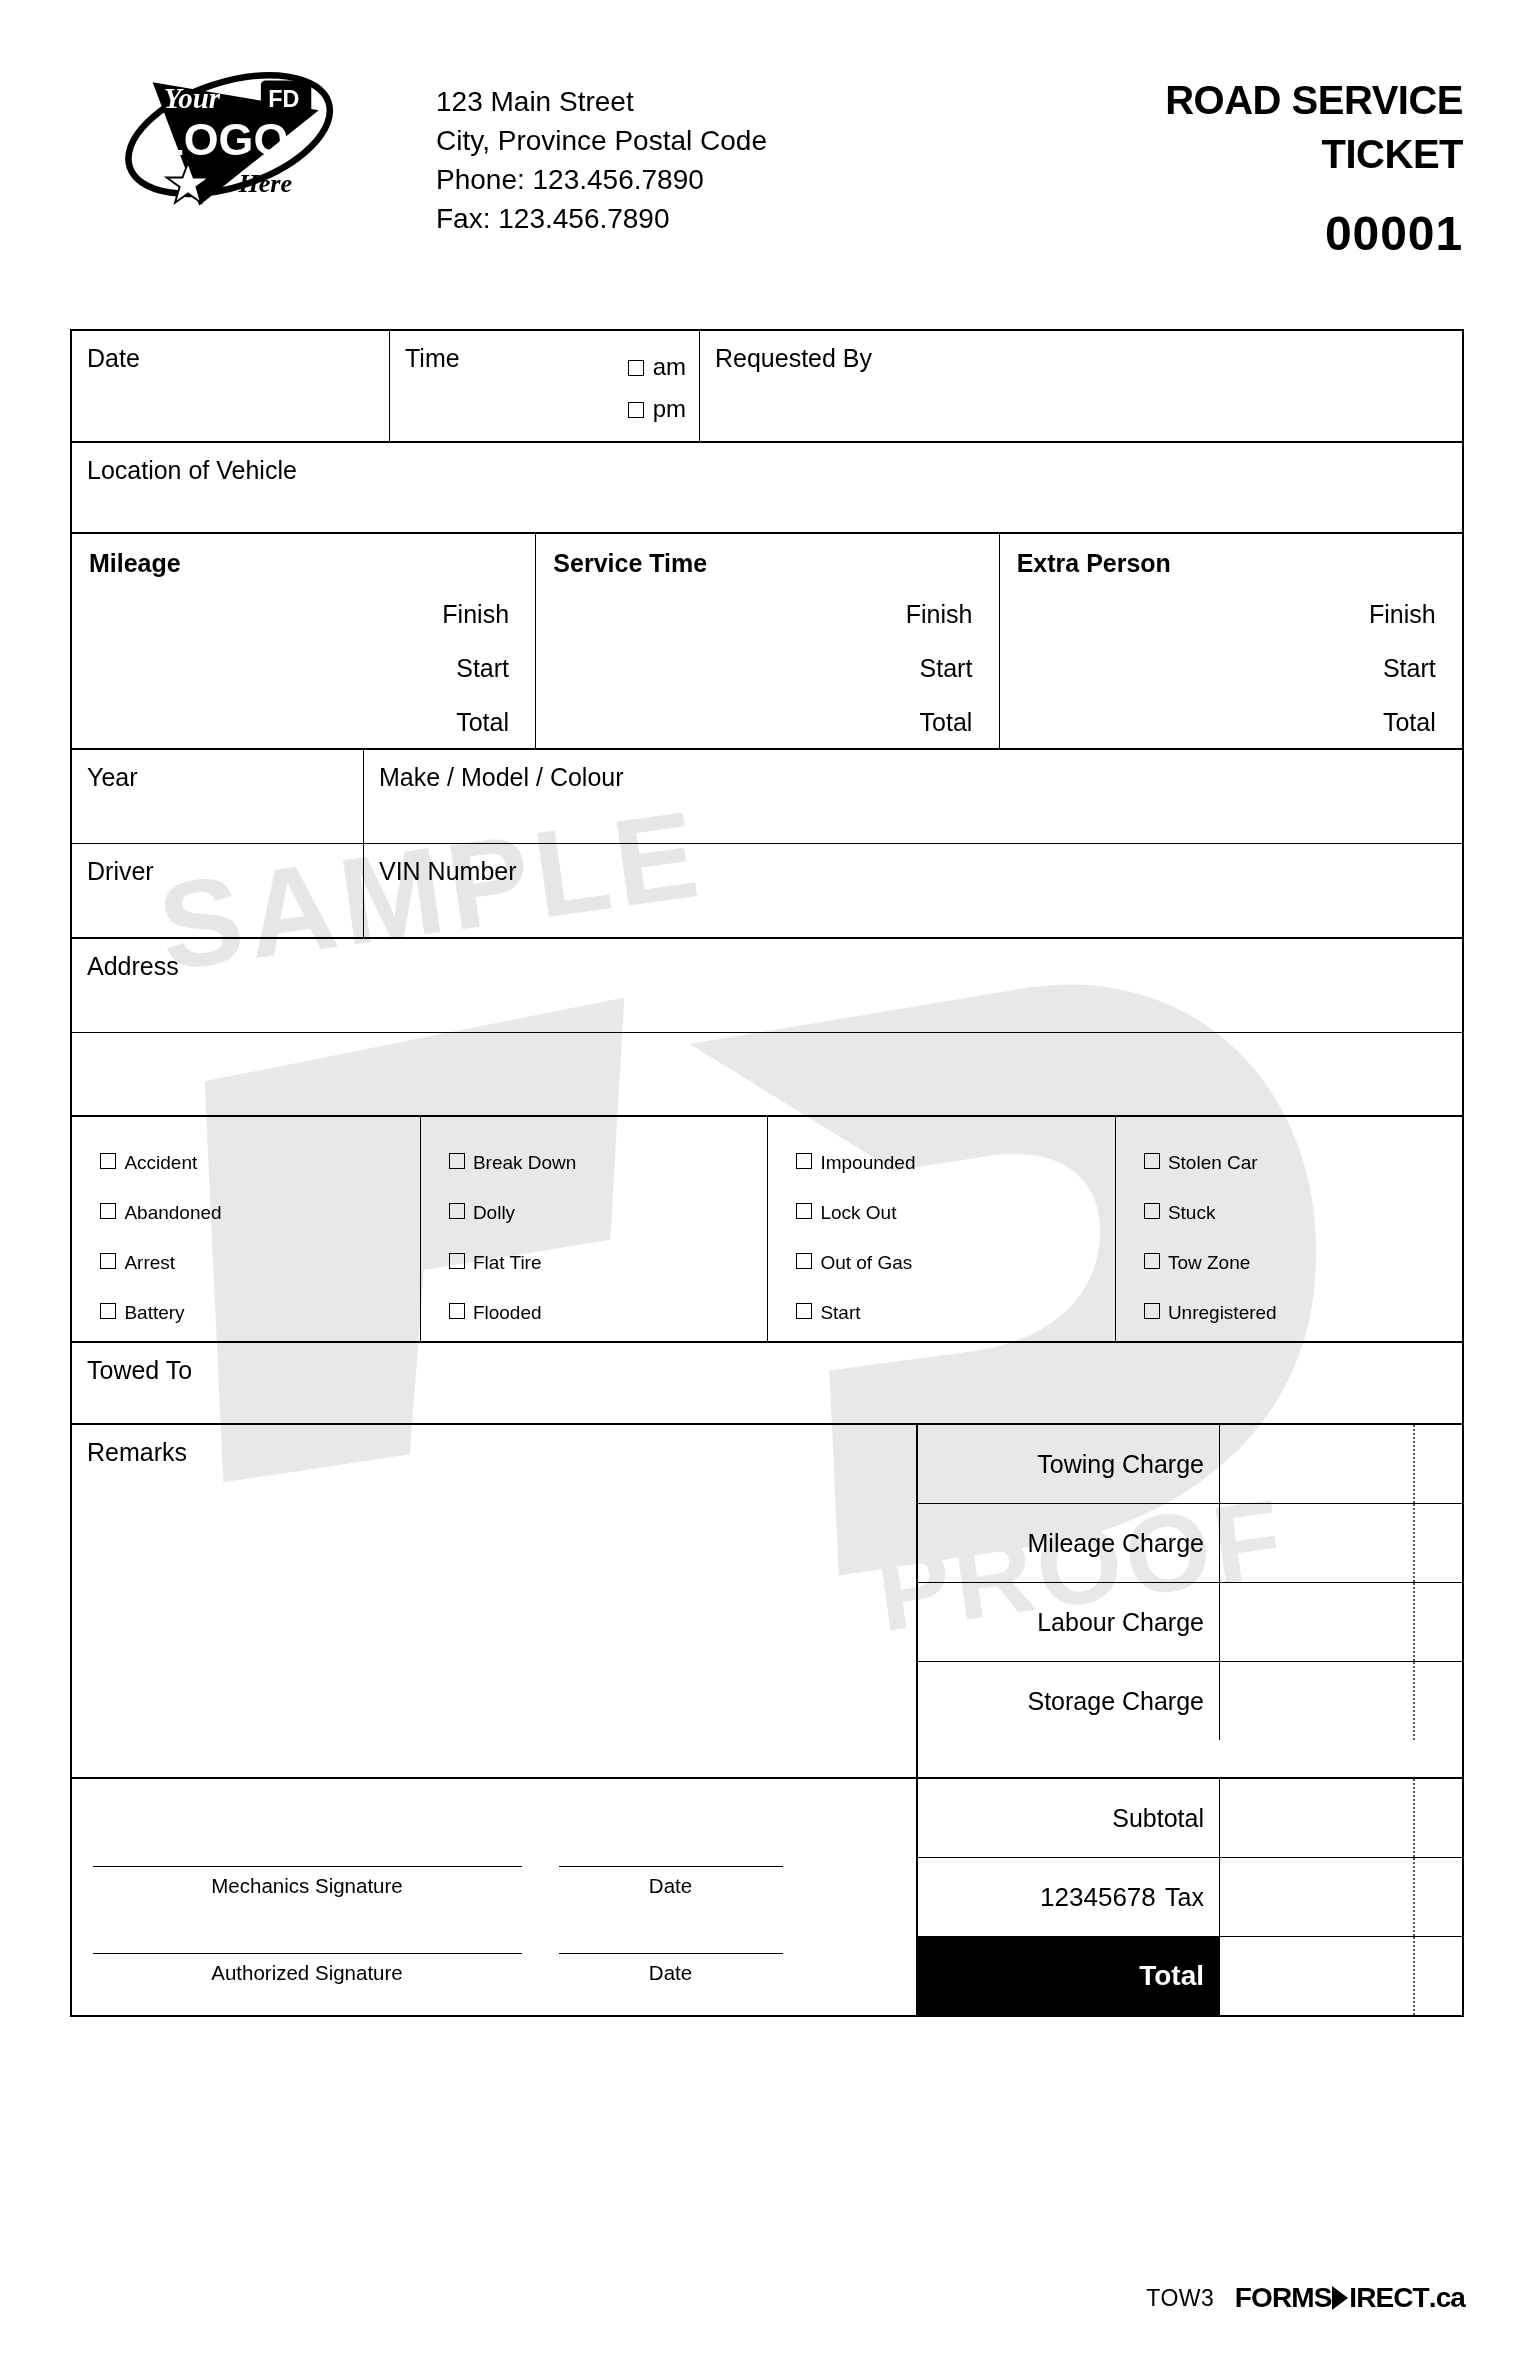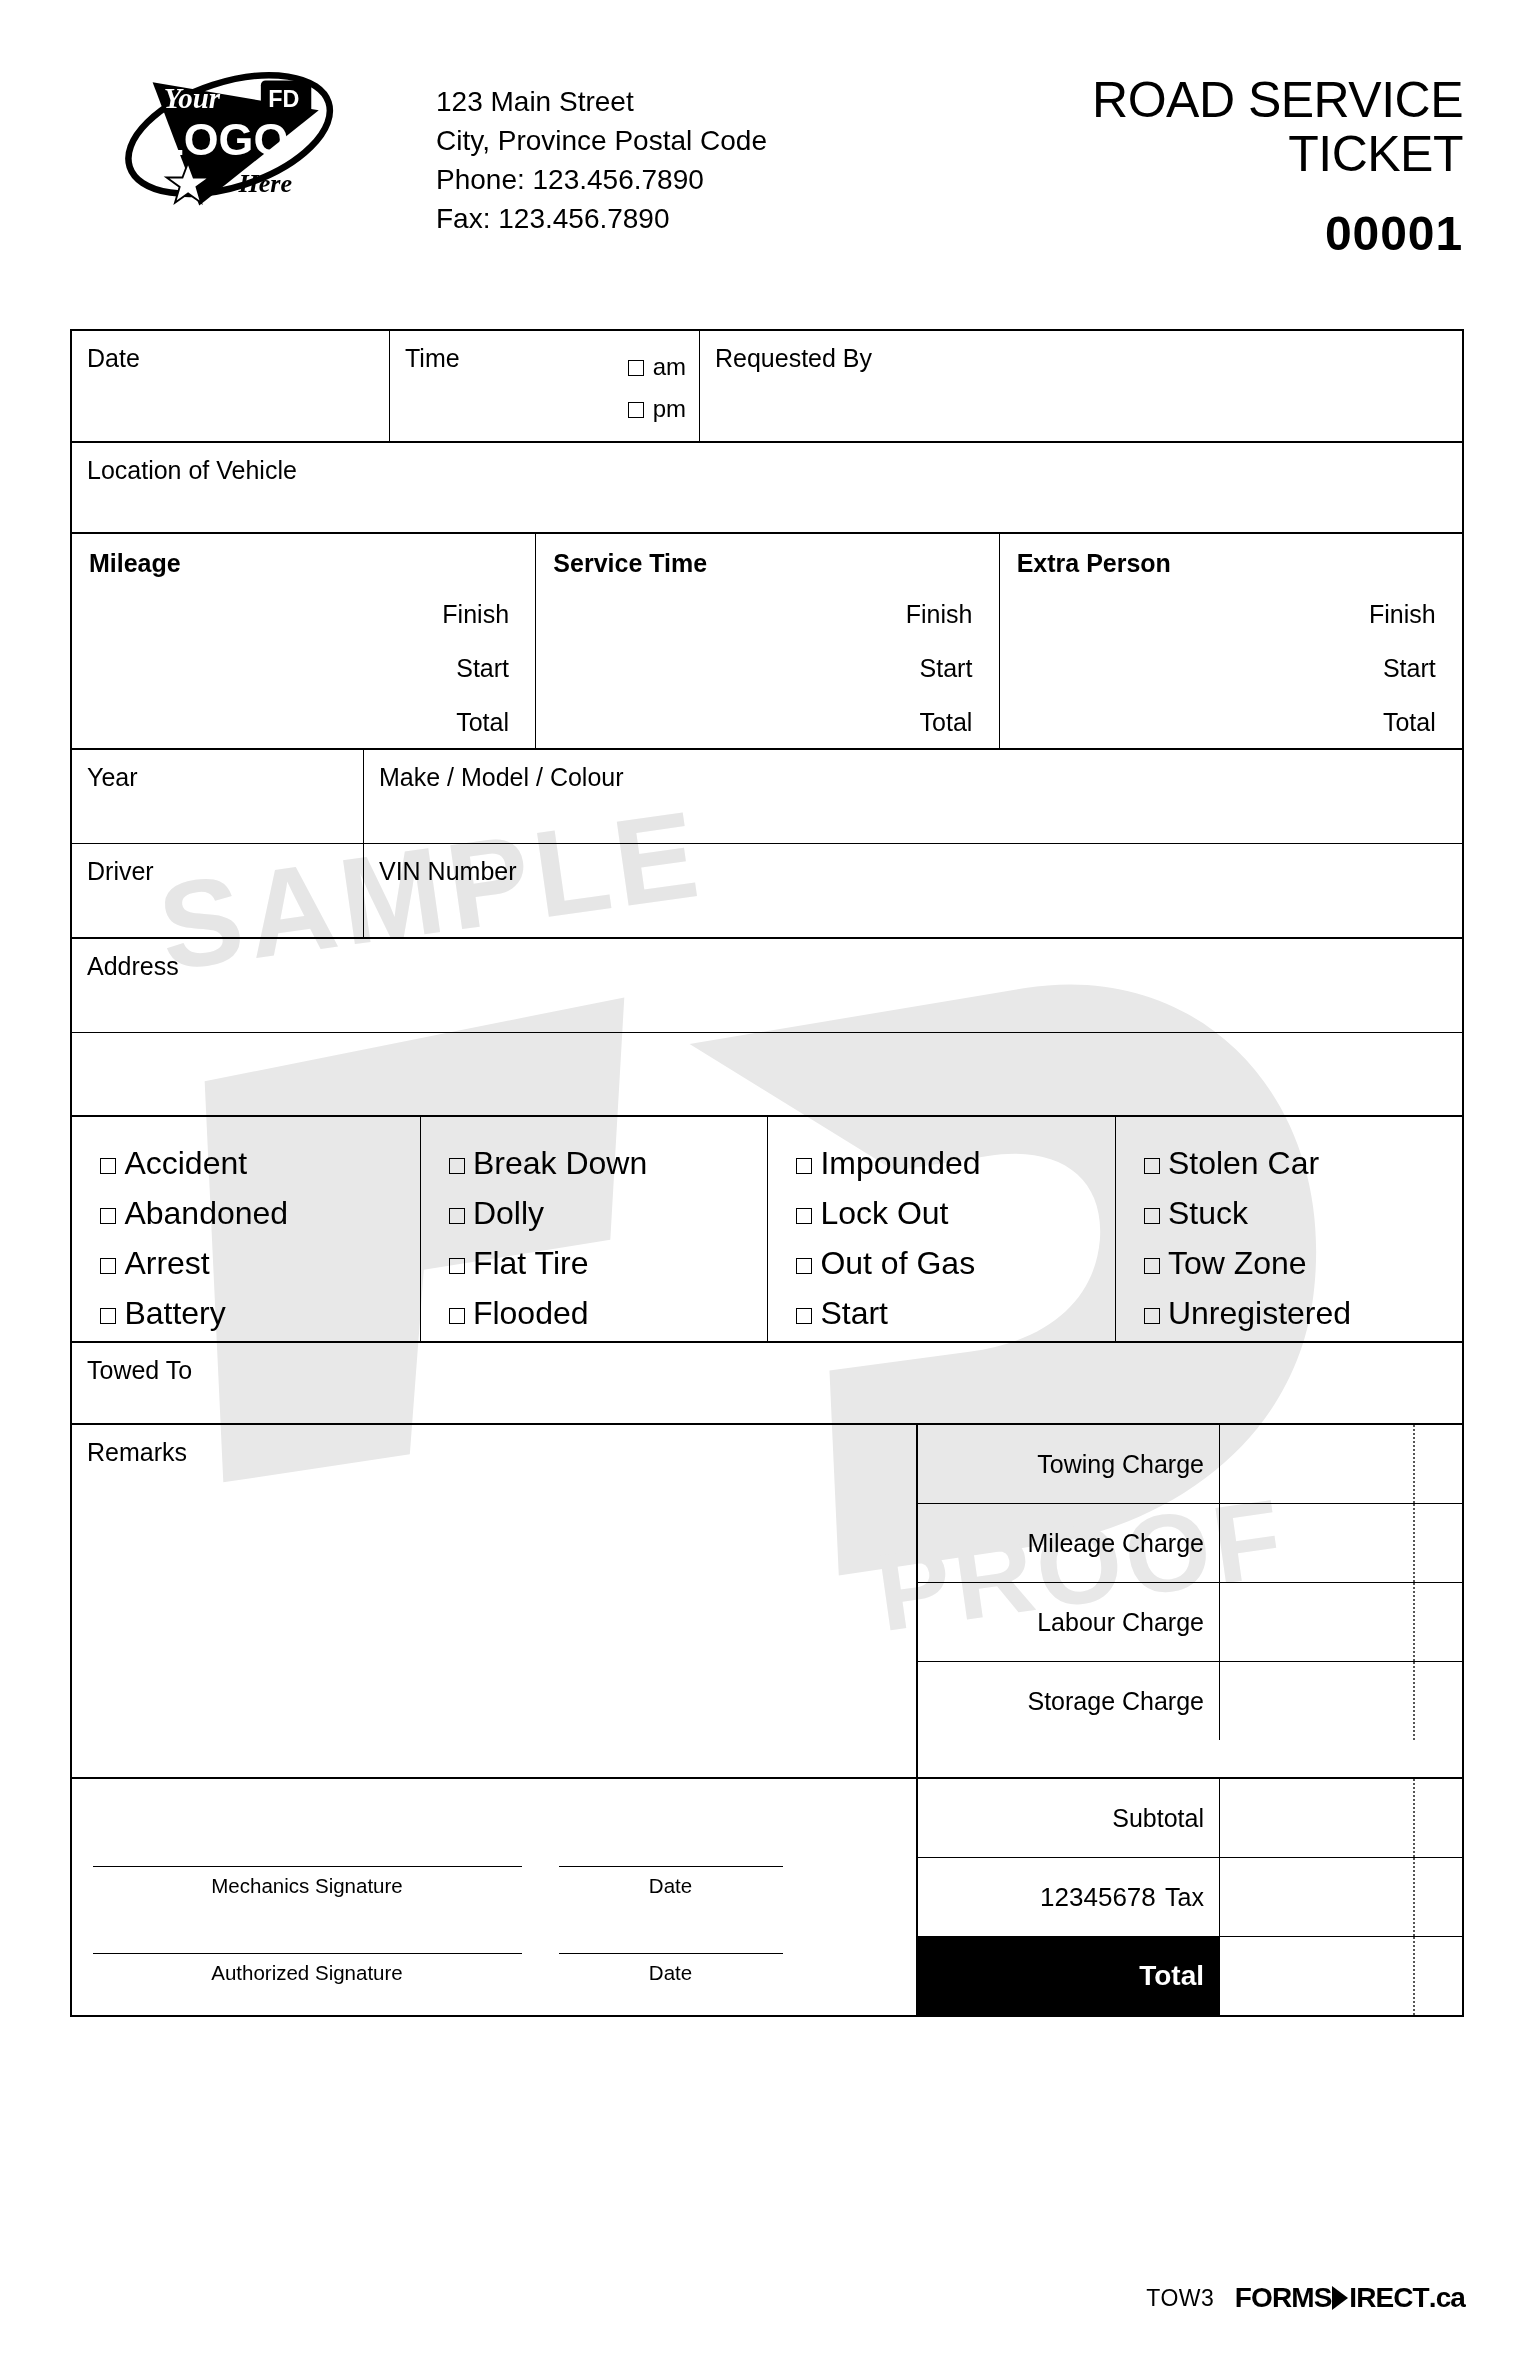--- a/index.html
+++ b/index.html
@@ -71,22 +71,22 @@
     line-height: 39px;
     white-space: nowrap;
   }
   .title-block {
     position: absolute;
     right: 75px; top: 73px;
     text-align: right;
     width: 671px;
   }
   .title-line {
-    font-size: 50px;
-    font-weight: 400;
+    font-size: 40px;
+    font-weight: 700;
     line-height: 54px;
     letter-spacing: -0.5px;
   }
   .ticket-no {
     font-size: 48px;
     font-weight: 700;
     line-height: 54px;
     margin-top: 26px;
     letter-spacing: 0.9px;
   }
@@ -164,21 +164,21 @@
   .r-addr2 { width: 100%; height: 82px; }
 
   
   .cb-col {
     width: 25%;
     height: 224px;
     padding: 20.5px 0 0 28px;
     box-sizing: border-box;
   }
   .cb-item {
-    font-size: 32px;
+    font-size: 19px;
     line-height: 50px;
     white-space: nowrap;
   }
 
   
   .r-towed { width: 100%; height: 80px; }
 
   
   .r-remarks {
     width: 844px;

